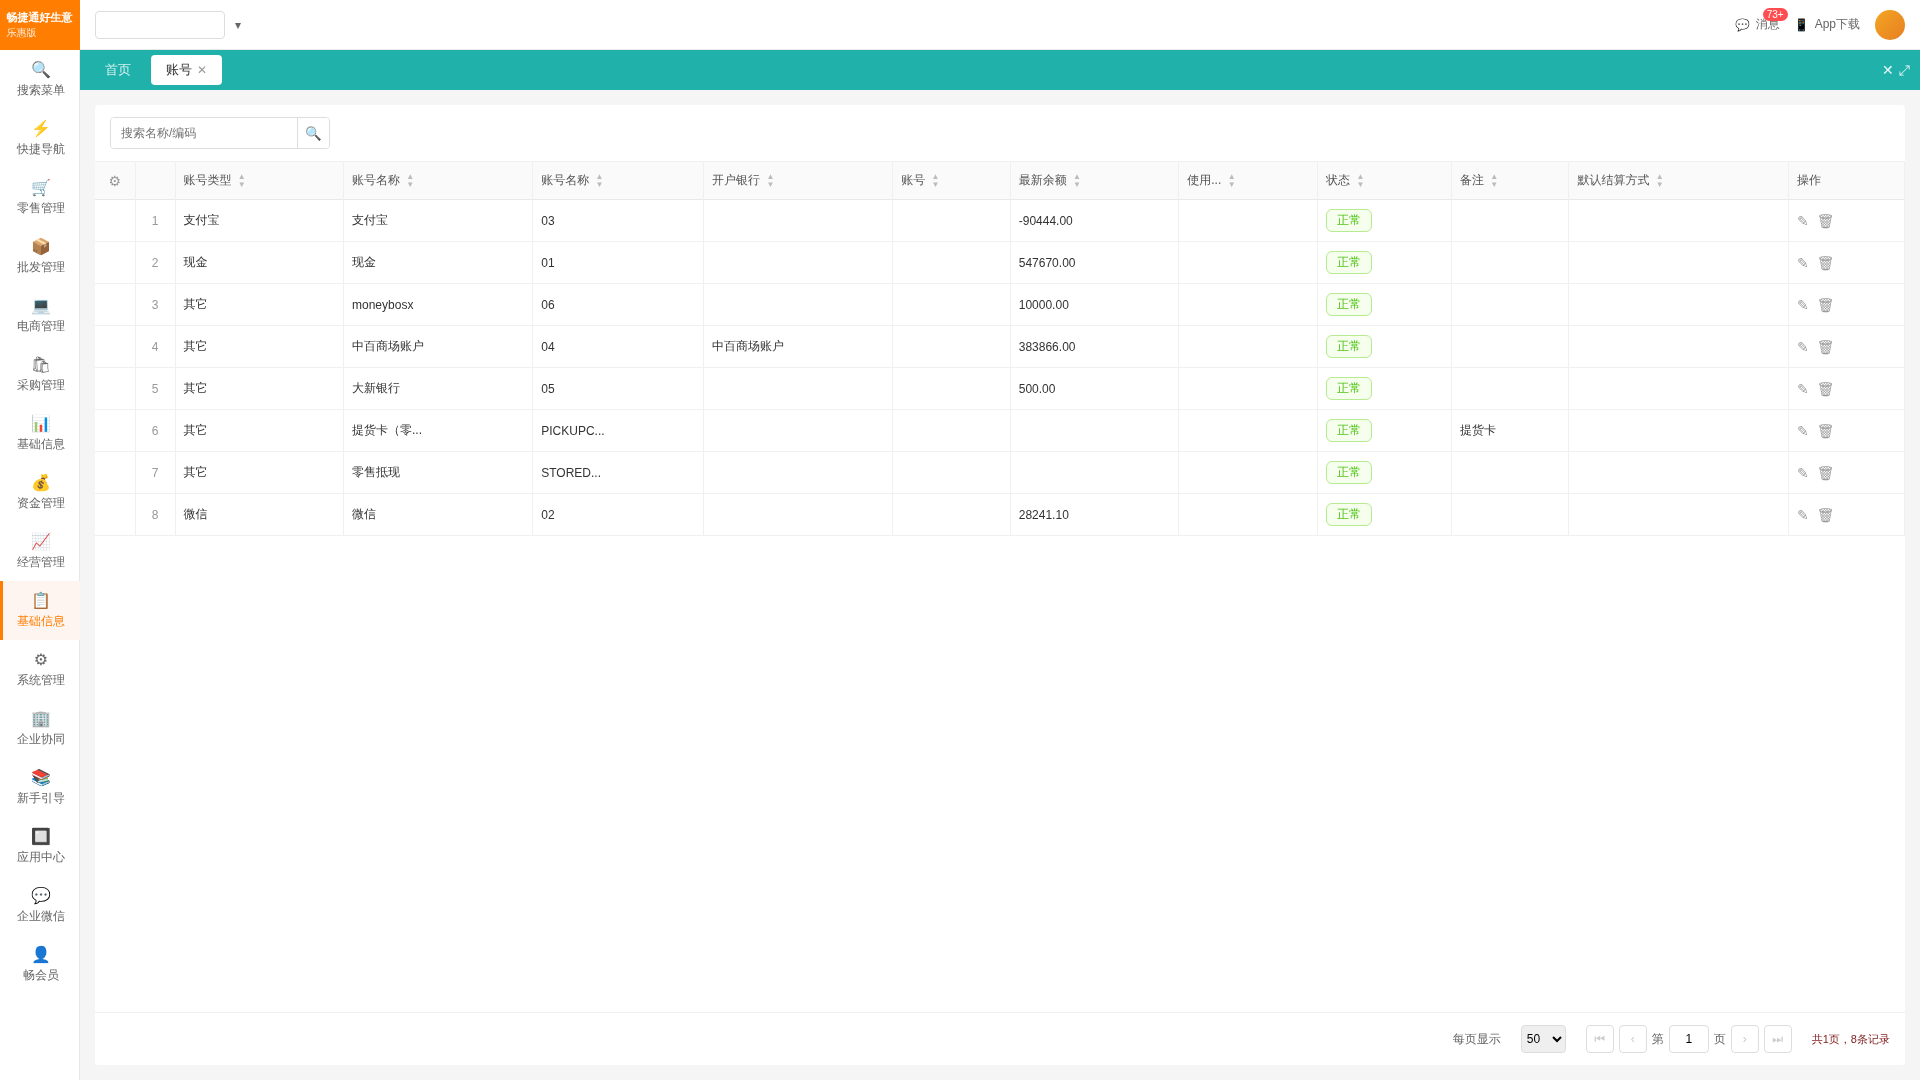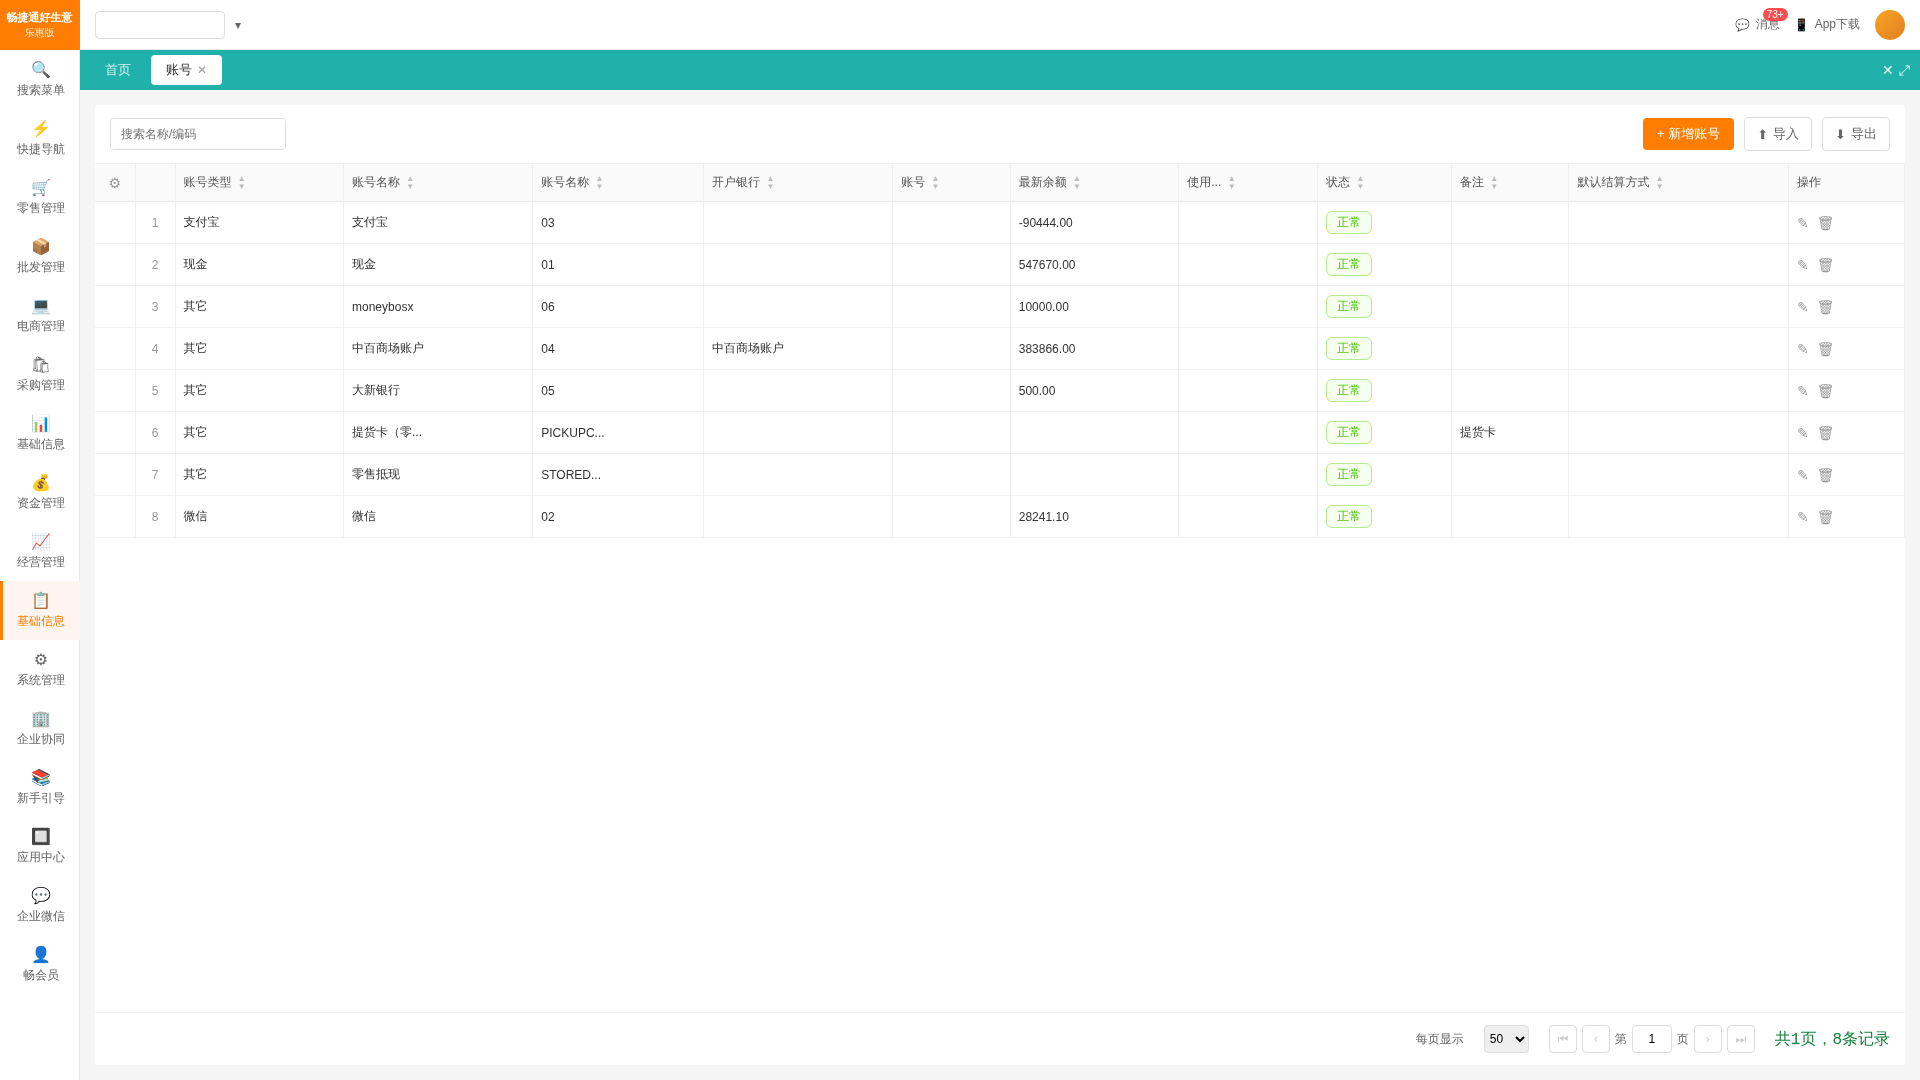--- a/index.html
+++ b/index.html
@@ -1,21 +1,21 @@
 <!DOCTYPE html>
 <html><head>
   <meta charset="utf-8">
   <style>
     * { box-sizing: border-box; margin: 0; padding: 0; }
     body { font-family: 'Microsoft YaHei', Arial, sans-serif; font-size: 13px; background: #f5f5f5; display: flex; height: 1080px; width: 1920px; overflow: hidden; }
 
     
     .sidebar { width: 80px; background: #fff; display: flex; flex-direction: column; align-items: center; border-right: 1px solid #e8e8e8; height: 100%; }
     .sidebar-logo { width: 80px; height: 50px; background: #ff7d00; display: flex; align-items: center; justify-content: center; }
-    .sidebar-logo-inner { color: #fff; font-size: 10px; text-align: center; line-height: 1.2; }
+    .sidebar-logo-inner { color: #fff; font-size: 10px; text-align: left; line-height: 1.2; }
     .sidebar-item { width: 80px; padding: 10px 5px; text-align: center; cursor: pointer; color: #666; font-size: 12px; border-left: 3px solid transparent; }
     .sidebar-item.active { background: #fff5f0; color: #ff7d00; border-left: 3px solid #ff7d00; }
     .sidebar-item-icon { font-size: 16px; margin-bottom: 3px; }
 
     
     .main { flex: 1; display: flex; flex-direction: column; overflow: hidden; }
 
     
     .topbar { height: 50px; background: #fff; display: flex; align-items: center; justify-content: space-between; padding: 0 15px; border-bottom: 1px solid #e8e8e8; }
     .topbar-left { display: flex; align-items: center; gap: 10px; }
@@ -34,21 +34,21 @@
     .tab-close { color: #999; font-size: 12px; cursor: pointer; }
     .tab-icons { display: flex; align-items: center; gap: 5px; margin-left: auto; }
     .tab-icon-btn { color: rgba(255,255,255,0.9); cursor: pointer; font-size: 14px; }
 
     
     .content { flex: 1; background: #f5f5f5; padding: 15px; overflow: auto; display: flex; flex-direction: column; }
     .content-panel { background: #fff; border-radius: 4px; flex: 1; display: flex; flex-direction: column; overflow: hidden; }
 
     
     .toolbar { padding: 12px 15px; display: flex; align-items: center; justify-content: space-between; border-bottom: 1px solid #f0f0f0; }
-    .search-box { display: flex; align-items: center; border: 1px solid #ddd; border-radius: 4px; overflow: hidden; height: 32px; width: 176px; }
+    .search-box { display: flex; align-items: center; border: 1px solid #ddd; border-radius: 4px; overflow: hidden; height: 32px; width: 220px; }
     .search-input { border: none; outline: none; padding: 0 10px; font-size: 12px; color: #999; flex: 1; height: 100%; }
     .search-btn { width: 32px; height: 32px; background: #fff; border: none; cursor: pointer; display: flex; align-items: center; justify-content: center; color: #999; border-left: 1px solid #ddd; }
     .toolbar-right { display: flex; align-items: center; gap: 10px; }
     .btn-add { background: #ff7d00; color: #fff; border: none; border-radius: 4px; padding: 7px 14px; font-size: 13px; cursor: pointer; display: flex; align-items: center; gap: 5px; }
     .btn-secondary { background: #fff; color: #666; border: 1px solid #ddd; border-radius: 4px; padding: 7px 12px; font-size: 13px; cursor: pointer; display: flex; align-items: center; gap: 5px; }
 
     
     .table-container { flex: 1; overflow: auto; }
     table { width: 100%; border-collapse: collapse; }
     thead tr { background: #fafafa; border-bottom: 1px solid #e8e8e8; }
@@ -58,21 +58,21 @@
     td { padding: 9px 8px; border-bottom: 1px solid #f0f0f0; color: #333; font-size: 12px; white-space: nowrap; border-right: 1px solid #f0f0f0; }
     .row-num { color: #999; text-align: center; width: 40px; }
     .status-badge { display: inline-block; padding: 2px 10px; border-radius: 6px; font-size: 12px; background: #f6ffed; color: #52c41a; border: 1px solid #b7eb8f; }
     .action-btns { display: flex; gap: 8px; }
     .action-btn { background: none; border: none; cursor: pointer; color: #999; font-size: 14px; }
     .settings-col { width: 30px; text-align: center; }
     .settings-icon { color: #999; cursor: pointer; font-size: 14px; }
 
     
     .pagination { padding: 12px 15px; display: flex; align-items: center; justify-content: flex-end; gap: 20px; border-top: 1px solid #f0f0f0; background: #fff; }
-    .pagination-info { color: #15803d; font-size: 16px; font-family: Liberation Mono, monospace; }
+    .pagination-info { color: #7f1d1d; font-size: 11px; }
     .page-size-select { height: 28px; border: 1px solid #ddd; border-radius: 4px; padding: 0 1px; font-size: 12px; cursor: pointer; }
     .page-nav { display: flex; align-items: center; gap: 5px; }
     .page-btn { width: 28px; height: 28px; border: 1px solid #ddd; background: #fff; cursor: pointer; display: flex; align-items: center; justify-content: center; border-radius: 4px; color: #666; font-size: 12px; }
     .page-btn.disabled { color: #ccc; cursor: not-allowed; }
     .page-input { width: 40px; height: 28px; border: 1px solid #ddd; border-radius: 4px; text-align: center; font-size: 12px; }
     .page-label { color: #666; font-size: 12px; }
 
     .col-gear { width: 40px; }
   </style>
 </head>
@@ -192,31 +192,20 @@
     </div>
   </div>
 
   <div class="content">
     <div class="content-panel">
 
       <div class="toolbar">
         <div class="search-box">
           <input class="search-input" type="text" placeholder="搜索名称/编码" style="">
           <button class="search-btn">🔍</button>
-        </div>
-        <div class="toolbar-right">
-          <button class="btn-add">+ 新增账号</button>
-          <button class="btn-secondary">
-            <span>⬆</span>
-            <span>导入</span>
-          </button>
-          <button class="btn-secondary">
-            <span>⬇</span>
-            <span>导出</span>
-          </button>
         </div>
       </div>
 
       <div class="table-container">
         <table>
           <thead>
             <tr>
               <th class="col-gear settings-col"><span class="settings-icon">⚙</span></th>
               <th style="width:40px; text-align:center;"></th>
               <th>

